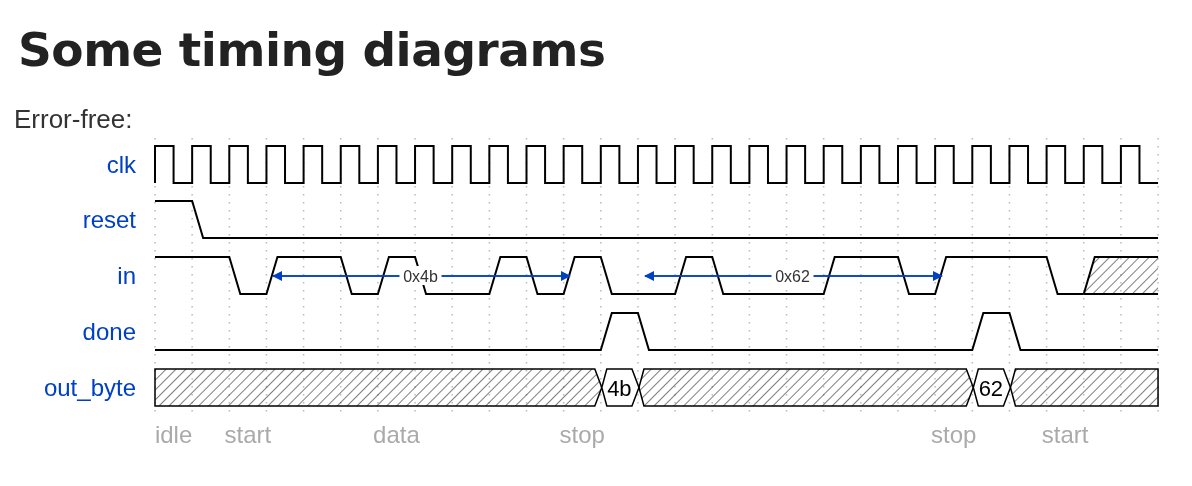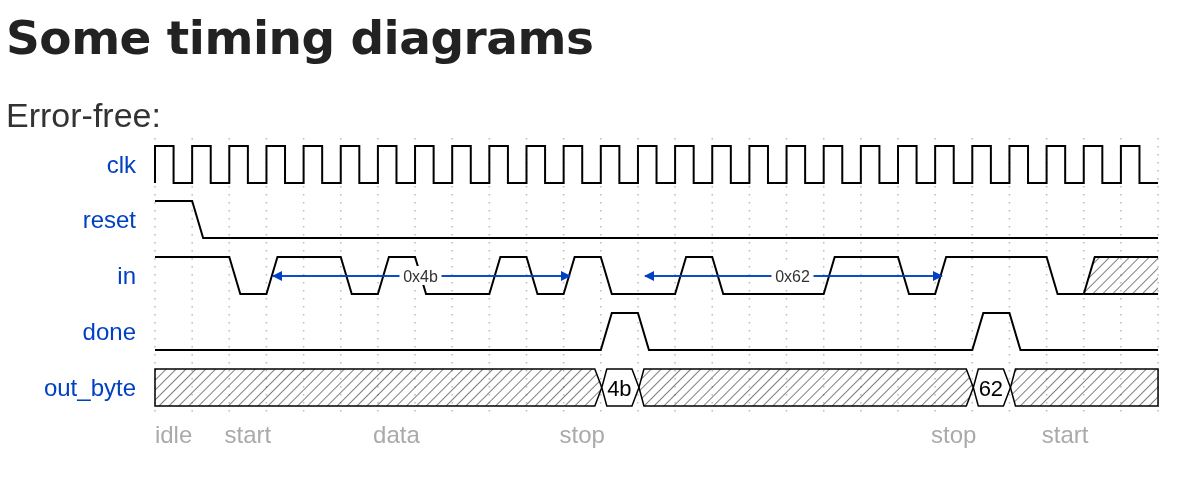--- a/index.html
+++ b/index.html
@@ -1,25 +1,25 @@
 <!DOCTYPE html>
 <html><head>
 <meta charset="utf-8">
 <style>
   html, body { margin: 0; padding: 0; background: #ffffff; }
   body { width: 1192px; height: 486px; position: relative; overflow: hidden; font-family: "Liberation Sans", sans-serif; }
   .page-title {
-    position: absolute; left: 6px; top: 10px; margin: 0;
+    position: absolute; left: 6px; top: 10px; margin: 12px;
     font-family: "DejaVu Sans", sans-serif; font-weight: bold;
     font-size: 47px; letter-spacing: -0.5px; color: #222222;
   }
   .subtitle {
-    position: absolute; left: 6px; top: 96px; margin: 0;
+    position: absolute; left: 6px; top: 96px; margin: 8px;
     font-family: "Liberation Sans", sans-serif; font-weight: normal;
-    font-size: 34px; color: #333333; text-align: right;
+    font-size: 26px; color: #333333; text-align: right;
   }
   svg.wave { position: absolute; left: 0; top: 0; }
   .sig-label { font-family: "Liberation Sans", sans-serif; font-size: 24px; fill: #0041c4; }
   .phase-label { font-family: "Liberation Sans", sans-serif; font-size: 24px; fill: #aaaaaa; }
   .bus-text { font-family: "Liberation Sans", sans-serif; font-size: 22px; fill: #000; }
   .arrow-text { font-family: "Liberation Sans", sans-serif; font-size: 16px; fill: #333; }
 </style>
 </head>
 <body>
 

